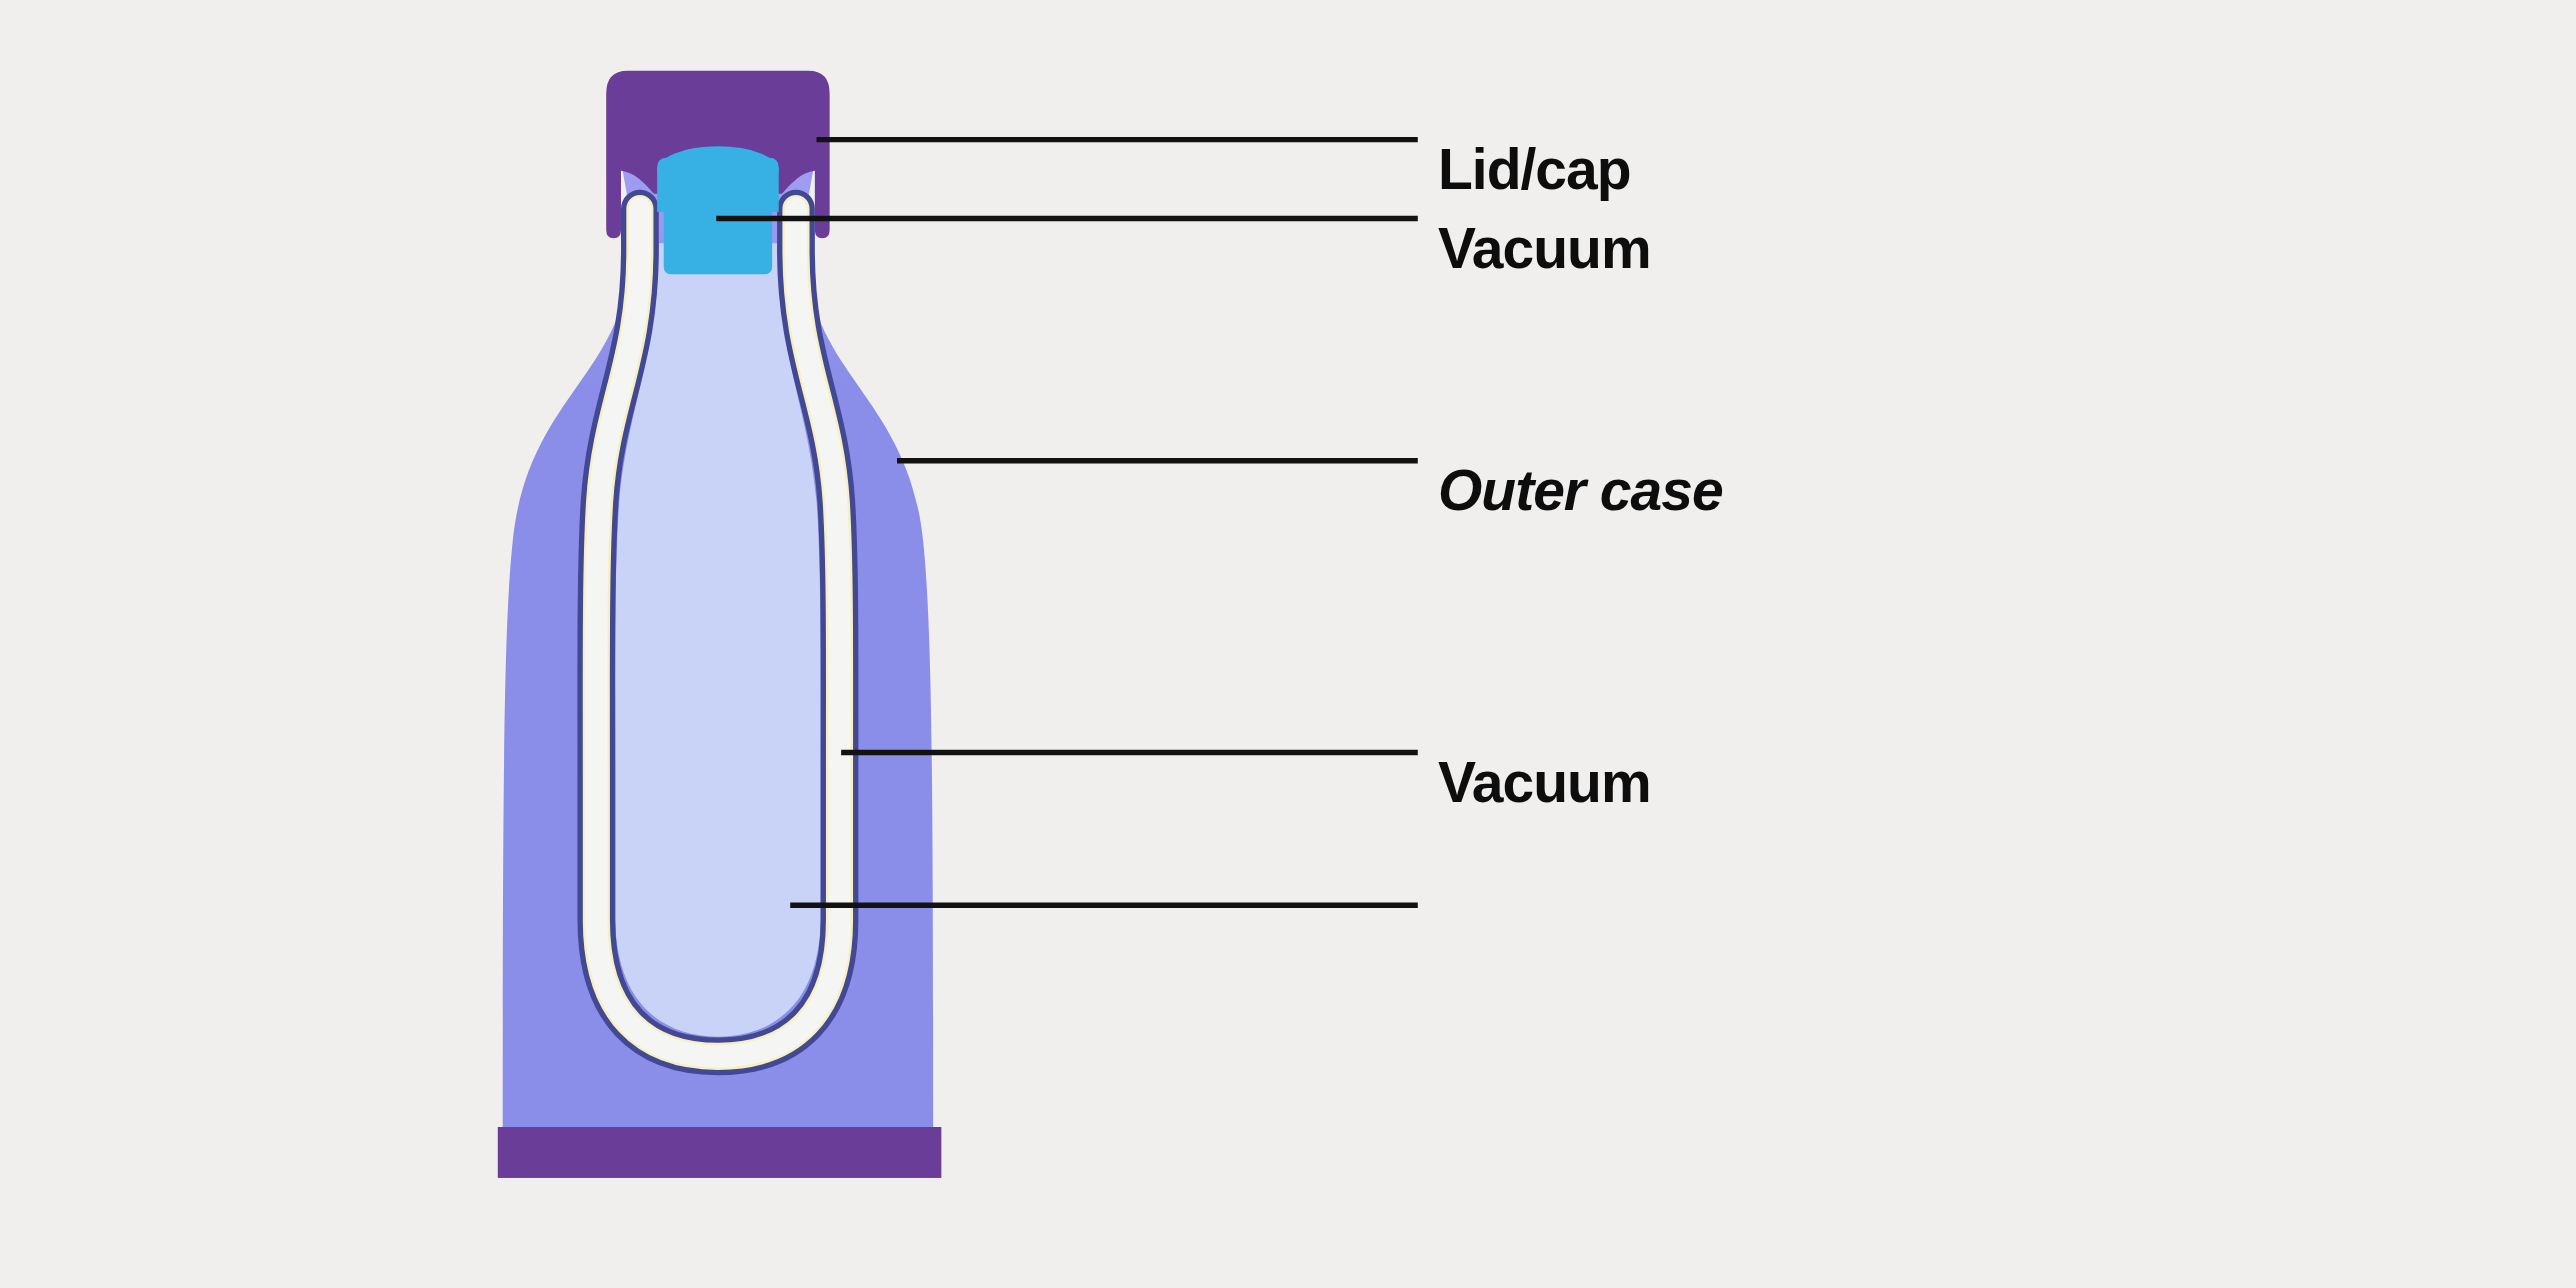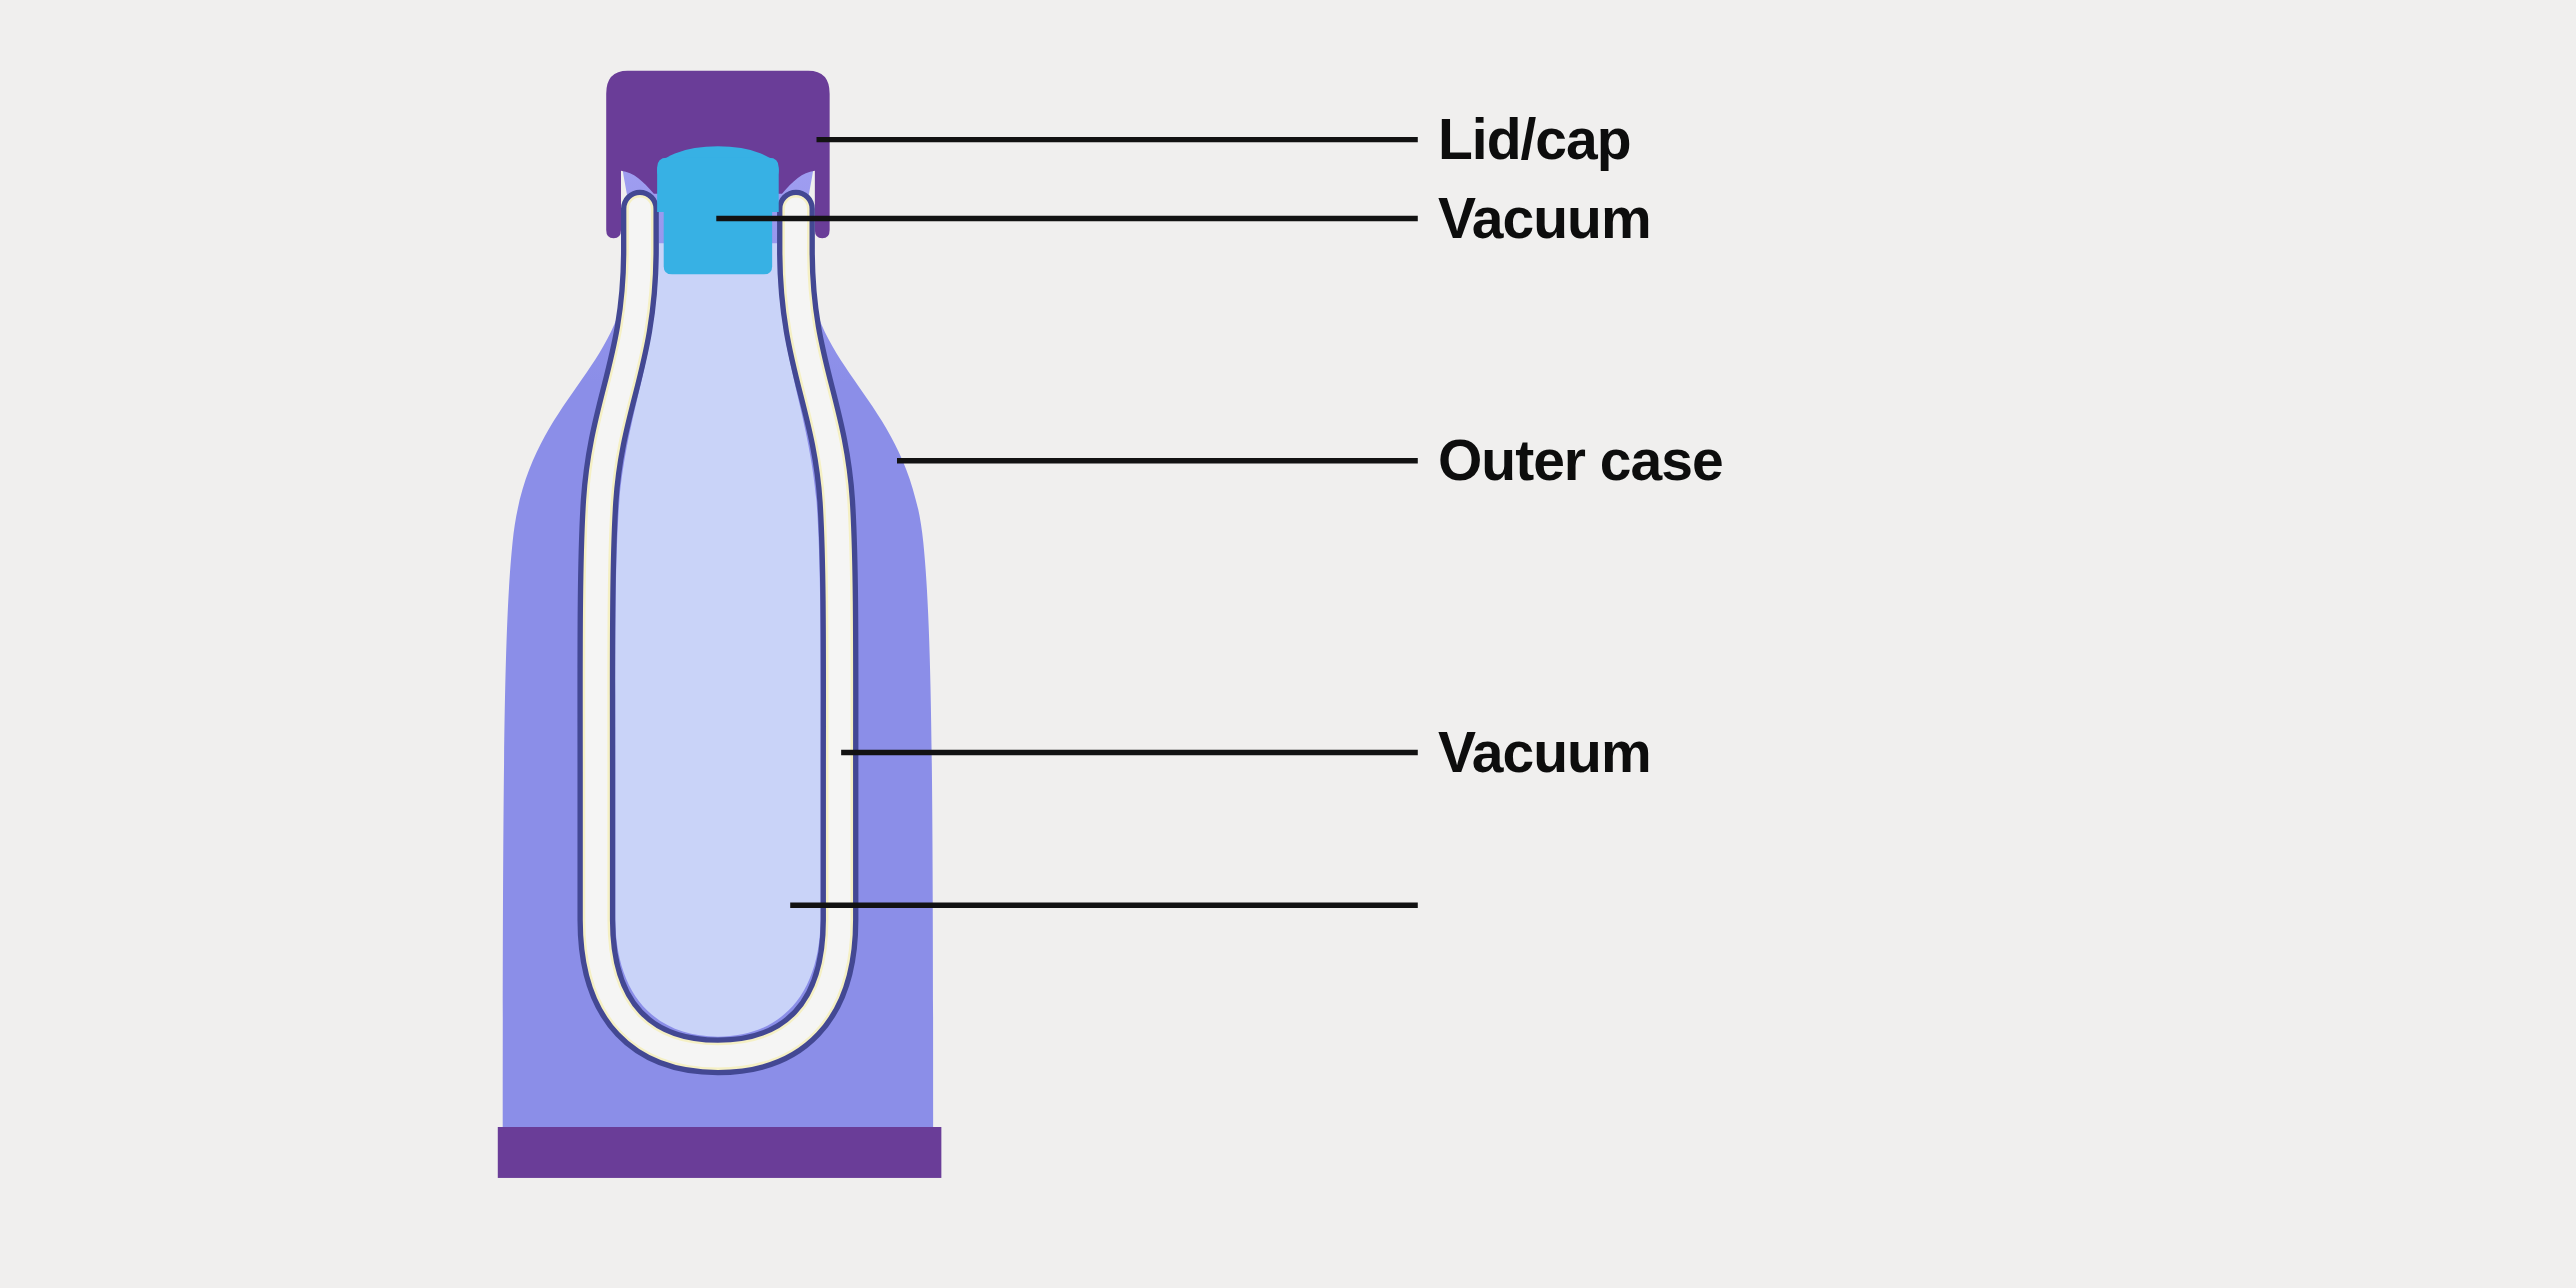--- a/index.html
+++ b/index.html
@@ -23,24 +23,25 @@
   }
   .part-label {
     position: absolute;
     left: 1438px;
     font-size: 57px;
     line-height: 57px;
     font-weight: bold;
     letter-spacing: -1px;
     color: #0D0D0D;
     white-space: nowrap;
+    margin-top: 30px;
   }
   .label-lid      { top: 111px;  }
   .label-stopper  { top: 190px;  }
-  .label-outer    { top: 432px;  }
+  .label-outer    { top: 432px; font-style: italic;  }
   .label-vacuum   { top: 724px; }
   .label-silvered { top: 877px; }
 </style>
 </head>
 <body>
 
 <div class="canvas">
 
   <svg class="diagram-svg" viewBox="0 0 1568 784" preserveAspectRatio="none">
 

